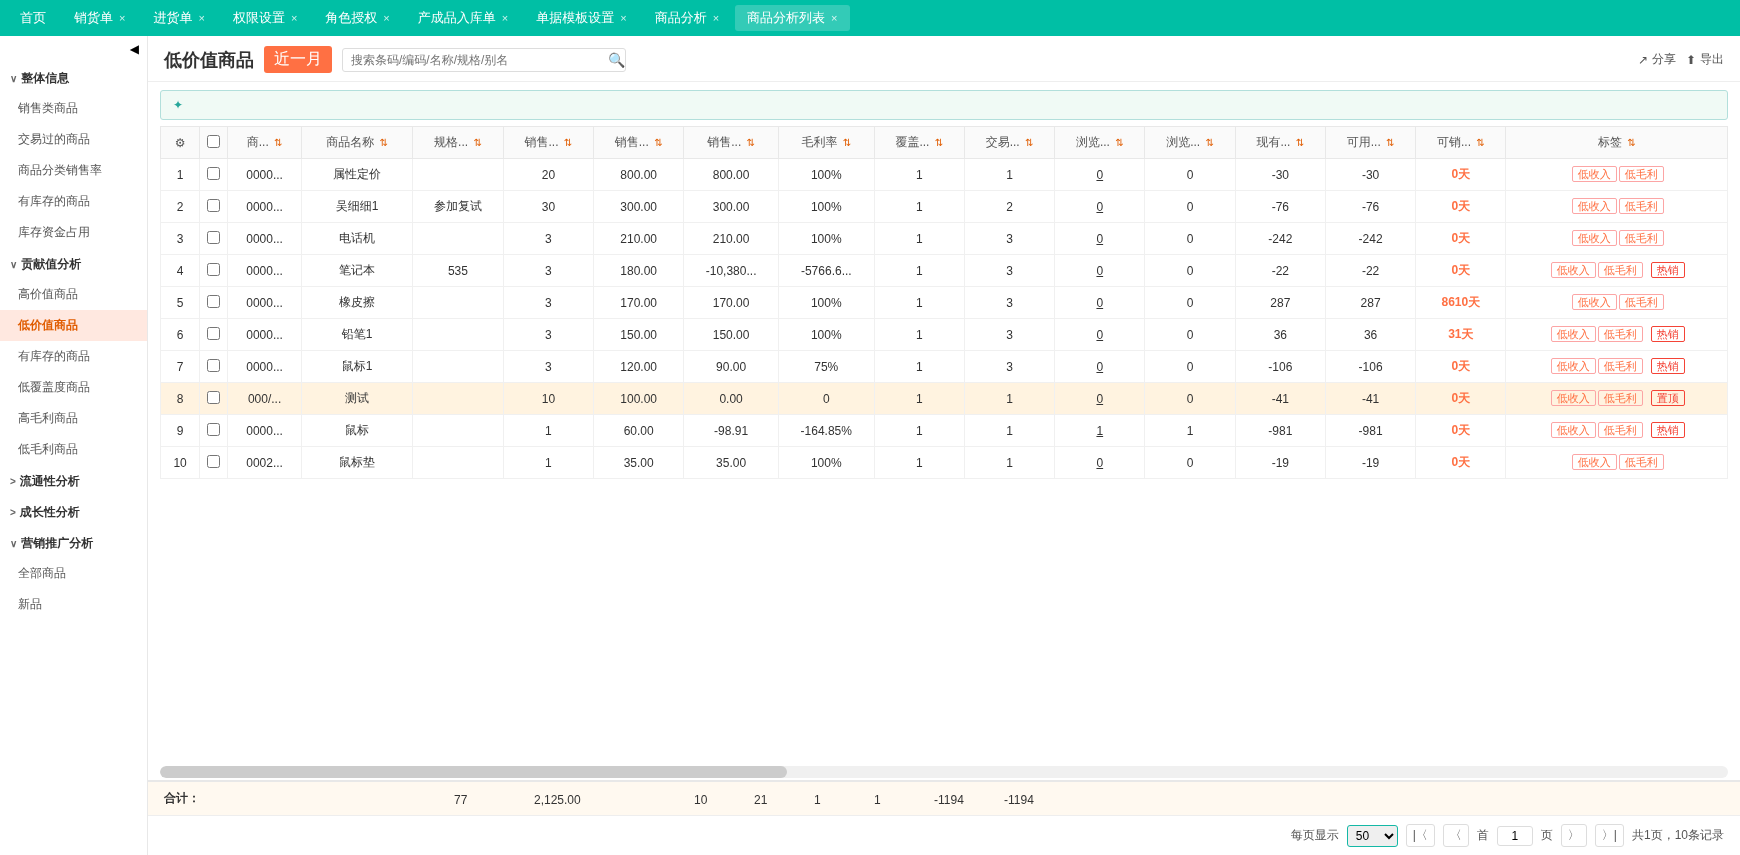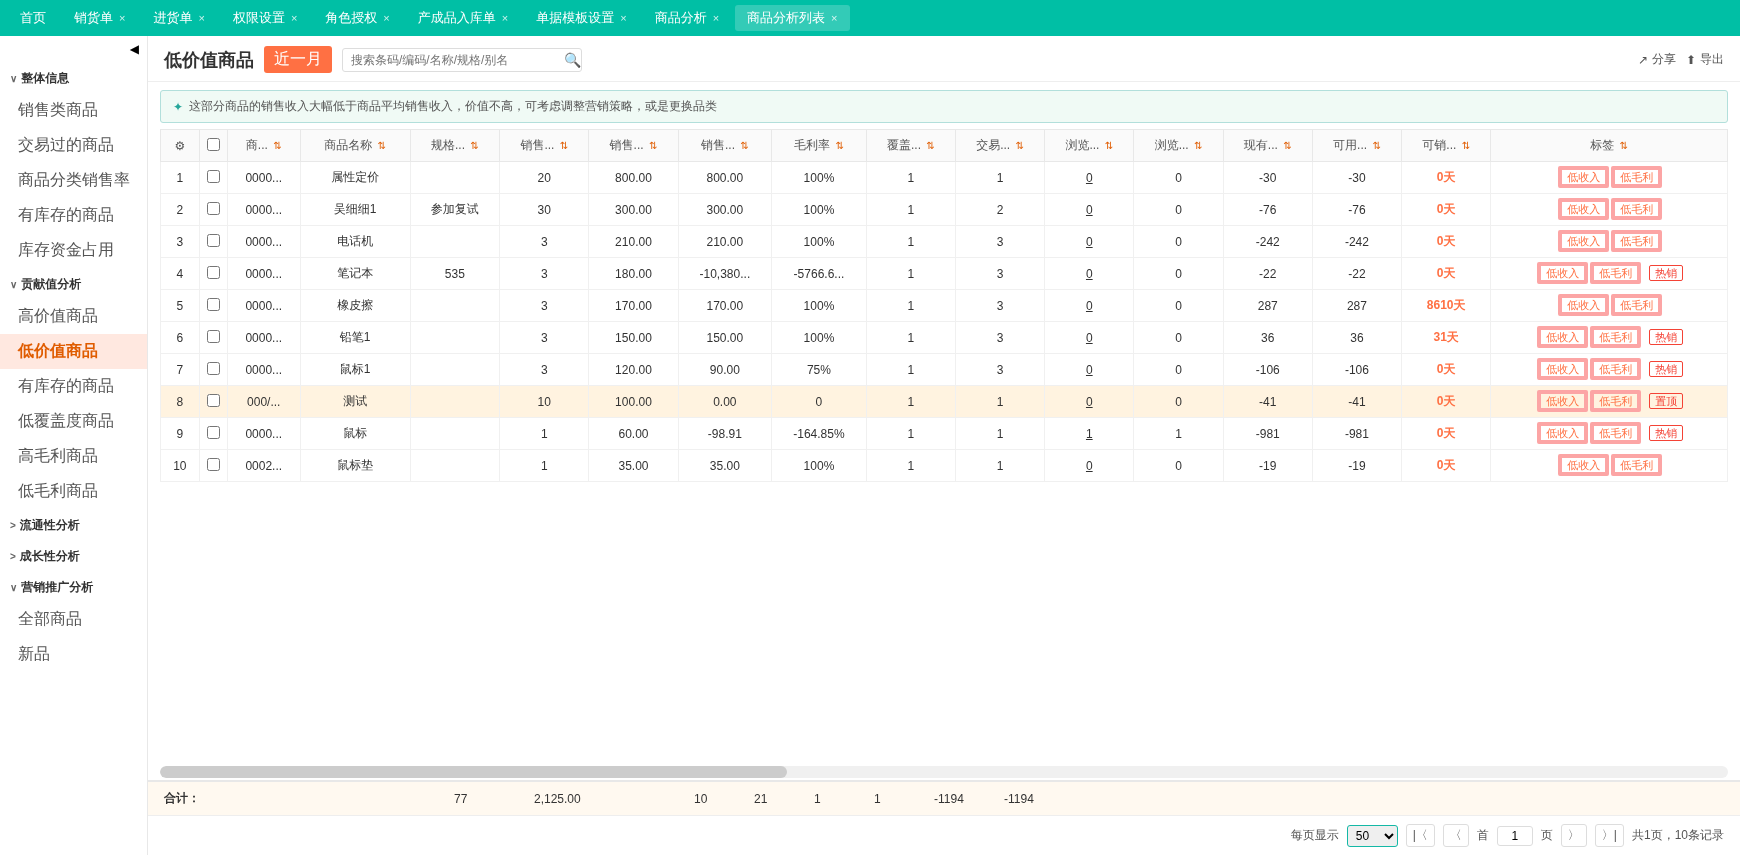--- a/index.html
+++ b/index.html
@@ -46,21 +46,21 @@
       color: #333;
       font-weight: bold;
       font-size: 12px;
       cursor: pointer;
     }
     .sidebar-group-title .arrow { margin-right: 4px; color: #666; font-size: 10px; }
     .sidebar-item {
       padding: 7px 10px 7px 18px;
       color: #555;
       cursor: pointer;
-      font-size: 16px;
+      font-size: 12px;
     }
     .sidebar-item.active { background: #ffe8e0; color: #e05c00; font-weight: bold; }
 
     
     .content {
       flex: 1;
       display: flex;
       flex-direction: column;
       overflow: hidden;
       background: #fff;
@@ -87,21 +87,21 @@
       border-radius: 3px;
       padding: 3px 10px;
       font-size: 16px;
       cursor: pointer;
     }
     .search-box {
       border: 1px solid #ddd;
       border-radius: 3px;
       padding: 4px 22px 4px 8px;
       font-size: 12px;
-      width: 240px;
+      width: 284px;
       outline: none;
       color: #999;
     }
     .search-icon-btn {
       margin-left: -28px;
       cursor: pointer;
       color: #e05c00;
       font-size: 14px;
     }
     .header-actions {
@@ -165,31 +165,31 @@
       color: #333;
       white-space: nowrap;
     }
     tbody tr.highlight { background: #fff3e0; }
     .tag {
       border-radius: 2px;
       padding: 1px 5px;
       font-size: 11px;
       margin-left: 2px;
     }
-    .tag-orange { color: #ff7043; border: 4px solid #fca5a5; }
+    .tag-orange { color: #ff7043; border: 1px solid #fca5a5; }
     .tag-red { color: #f44336; border: 1px solid #f44336; margin-left: 8px; }
     .underline { text-decoration: underline; cursor: pointer; }
     .text-orange { color: #ff7043; font-weight: bold; }
 
     
     .footer-total {
       background: #fff9f0;
       border-top: 2px solid #e8e8e8;
       display: flex;
-      align-items: center;
+      align-items: flex-end;
       padding: 8px 16px;
       font-size: 12px;
       color: #333;
       gap: 0;
     }
     .footer-total .label { font-weight: bold; margin-right: 8px; }
 
     
     .pagination {
       display: flex;
@@ -299,21 +299,20 @@
           </span>
           <span class="header-action-btn">
             <span>⬆</span>
             <span>导出</span>
           </span>
         </div>
       </div>
 
       <div class="info-banner">
         <span class="info-icon">✦</span>
-        <span>这部分商品的销售收入大幅低于商品平均销售收入，价值不高，可考虑调整营销策略，或是更换品类</span>
       </div>
 
       <div class="table-wrap">
         <table>
           <thead>
             <tr>
               <th>⚙</th>
               <th class="checkbox-cell"><input type="checkbox" style=""></th>
               <th>商... <span class="sort-icon">⇅</span></th>
               <th>商品名称 <span class="sort-icon">⇅</span></th>

